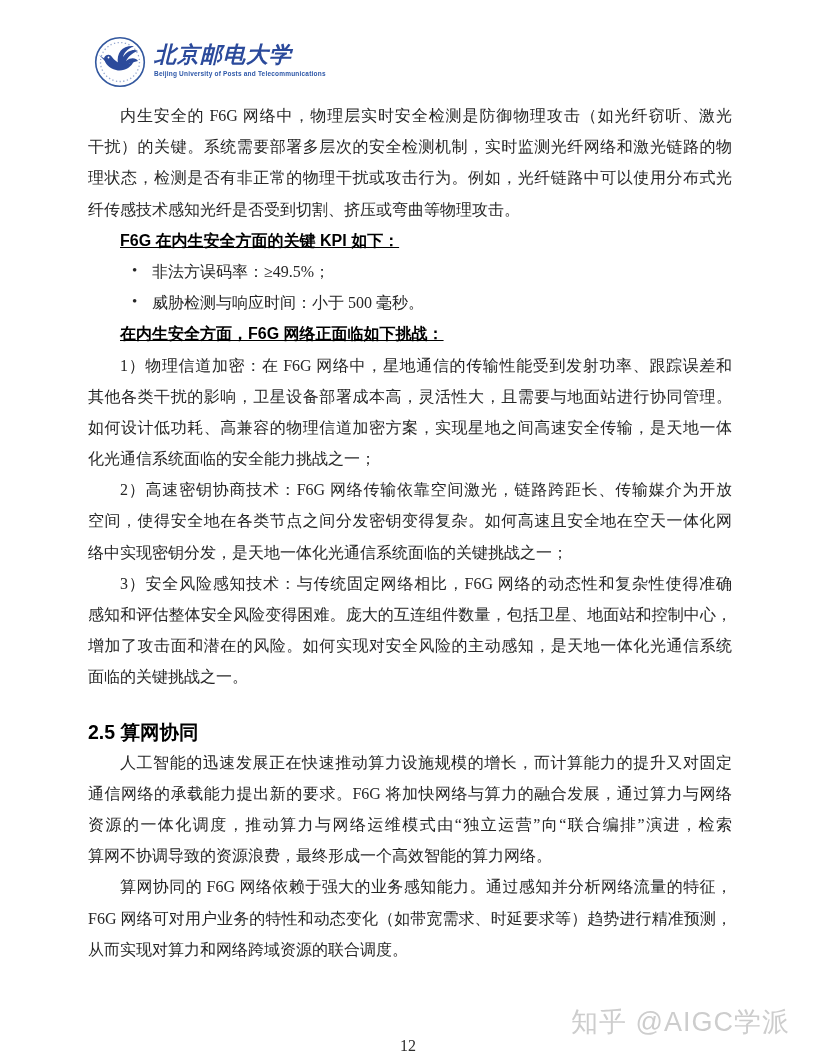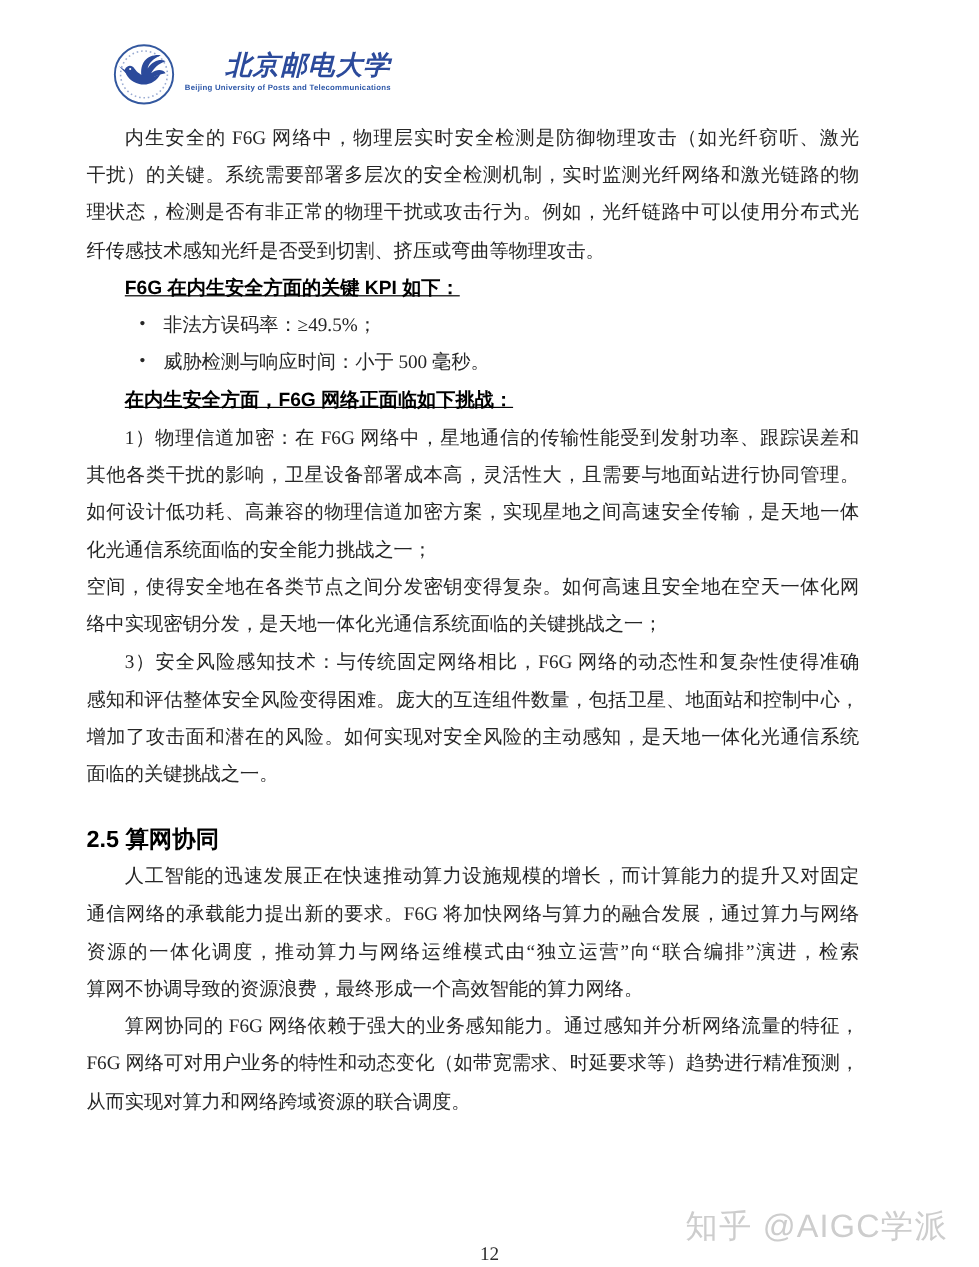--- a/index.html
+++ b/index.html
@@ -24,36 +24,35 @@
   .logo-textcol { margin-left: 8px; padding-top: 7px; }
   .logo-cn {
     font-family: "Liberation Serif", serif;
     font-weight: bold;
     font-style: italic;
     font-size: 22px;
     letter-spacing: 1px;
     color: #2b4a9b;
     line-height: 1.1;
     white-space: nowrap;
-    text-align: right;
   }
   .logo-en {
     font-family: "Liberation Sans", sans-serif;
     font-weight: bold;
     font-size: 6.5px;
     letter-spacing: 0.2px;
     color: #2d57a8;
     margin-top: 3px;
     white-space: nowrap;
   }
 
   
   .content {
     position: absolute;
-    left: 72px;
+    left: 88px;
     top: 100px;
     width: 644px;
     font-size: 16px;
     color: #262626;
   }
   .line {
     height: 31.2px;
     line-height: 31.2px;
     text-align: justify;
     text-align-last: justify;
@@ -142,20 +141,21 @@
       <div class="line">理状态，检测是否有非正常的物理干扰或攻击行为。例如，光纤链路中可以使用分布式光</div>
       <div class="line last">纤传感技术感知光纤是否受到切割、挤压或弯曲等物理攻击。</div>
       <div class="line heading ind last">F6G 在内生安全方面的关键 KPI 如下：</div>
       <div class="line bullet last"><span class="dot">•</span><span>非法方误码率：≥49.5%；</span></div>
       <div class="line bullet last"><span class="dot">•</span><span>威胁检测与响应时间：小于 500 毫秒。</span></div>
       <div class="line heading ind last">在内生安全方面，F6G 网络正面临如下挑战：</div>
       <div class="line ind">1）物理信道加密：在 F6G 网络中，星地通信的传输性能受到发射功率、跟踪误差和</div>
       <div class="line">其他各类干扰的影响，卫星设备部署成本高，灵活性大，且需要与地面站进行协同管理。</div>
       <div class="line">如何设计低功耗、高兼容的物理信道加密方案，实现星地之间高速安全传输，是天地一体</div>
       <div class="line last">化光通信系统面临的安全能力挑战之一；</div>
+      <div class="line ind">2）高速密钥协商技术：F6G 网络传输依靠空间激光，链路跨距长、传输媒介为开放</div>
       <div class="line">空间，使得安全地在各类节点之间分发密钥变得复杂。如何高速且安全地在空天一体化网</div>
       <div class="line last">络中实现密钥分发，是天地一体化光通信系统面临的关键挑战之一；</div>
       <div class="line ind">3）安全风险感知技术：与传统固定网络相比，F6G 网络的动态性和复杂性使得准确</div>
       <div class="line">感知和评估整体安全风险变得困难。庞大的互连组件数量，包括卫星、地面站和控制中心，</div>
       <div class="line">增加了攻击面和潜在的风险。如何实现对安全风险的主动感知，是天地一体化光通信系统</div>
       <div class="line last">面临的关键挑战之一。</div>
       <div class="section-heading">2.5 算网协同</div>
       <div class="line ind">人工智能的迅速发展正在快速推动算力设施规模的增长，而计算能力的提升又对固定</div>
       <div class="line">通信网络的承载能力提出新的要求。F6G 将加快网络与算力的融合发展，通过算力与网络</div>
       <div class="line">资源的一体化调度，推动算力与网络运维模式由“独立运营”向“联合编排”演进，检索</div>

